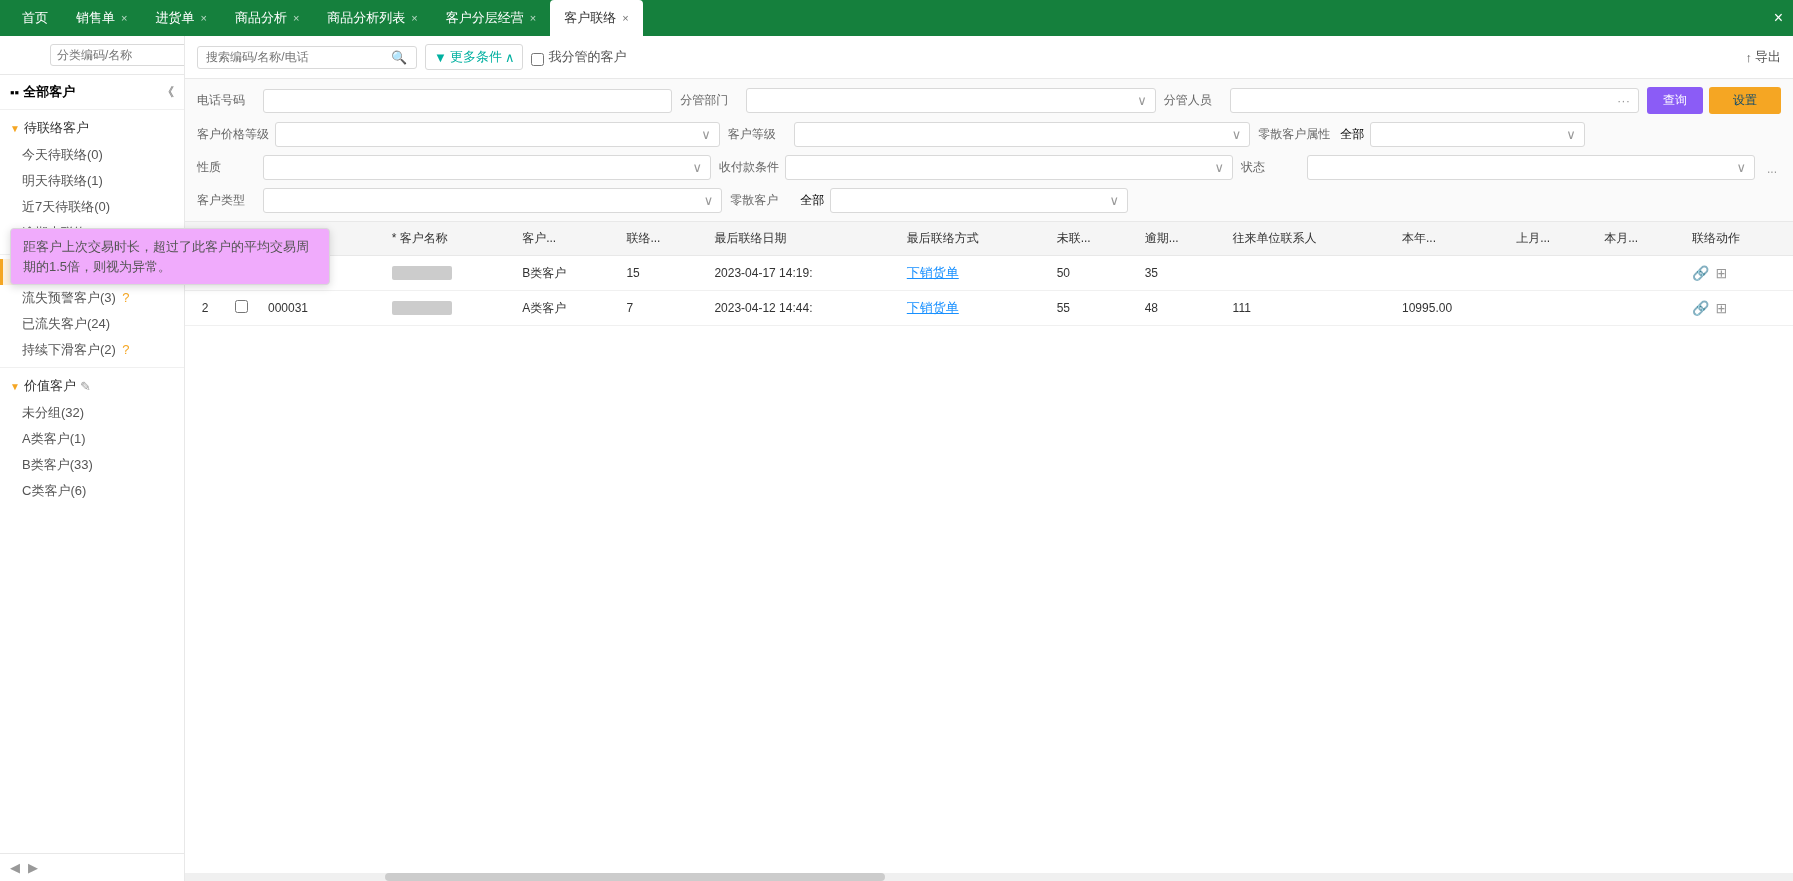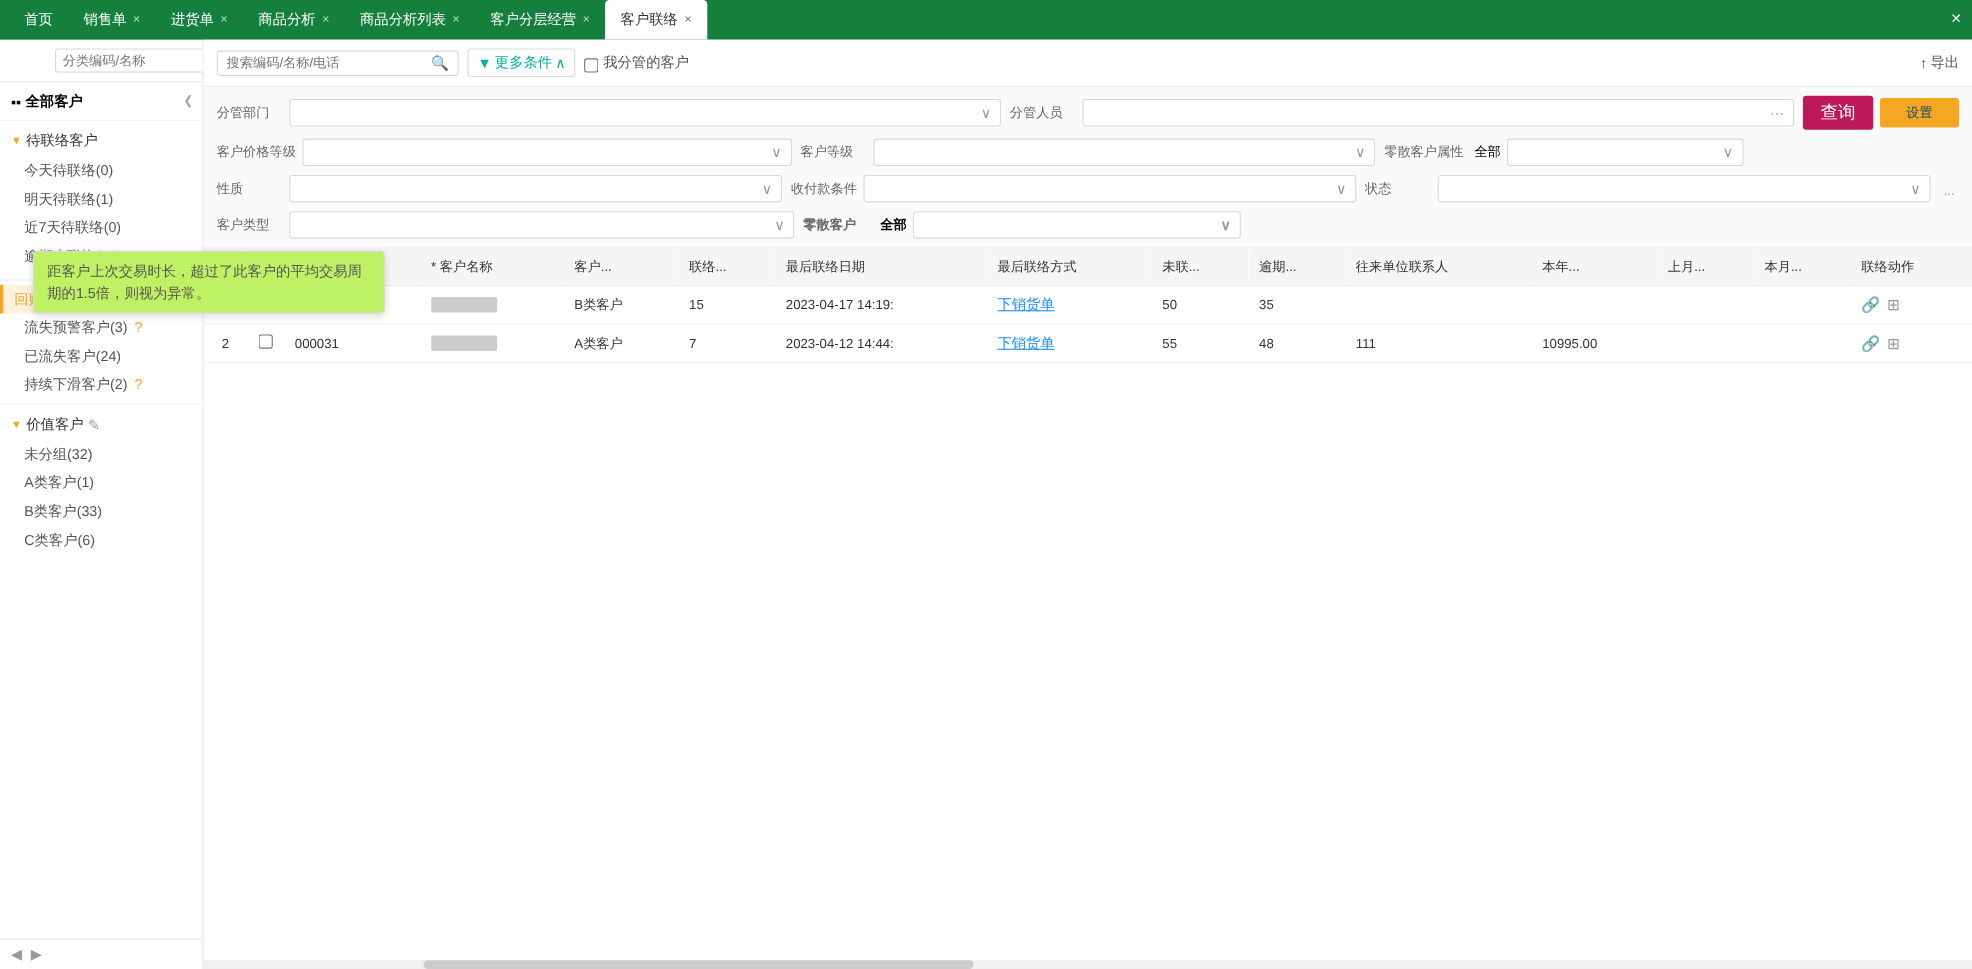--- a/index.html
+++ b/index.html
@@ -67,23 +67,23 @@
       cursor: pointer; white-space: nowrap; overflow: hidden; text-overflow: ellipsis;
     }
     .sidebar-item.active {
       background: #fff3e0; color: #f5a623; border-left: 3px solid #f5a623;
     }
     .sidebar-divider { height: 1px; background: #f0f0f0; margin: 4px 0; }
 
     
     .tooltip-box {
       position: absolute; left: 10px; top: 228px; z-index: 100;
-      background: #bef264; border: 1px solid #d9d9d9; border-radius: 4px;
+      background: #f0abfc; border: 1px solid #d9d9d9; border-radius: 4px;
       padding: 8px 12px; font-size: 12px; color: #555;
-      box-shadow: 0 2px 8px rgba(0,0,0,0.15); max-width: 320px; line-height: 1.5; margin-left: 20px;
+      box-shadow: 0 2px 8px rgba(0,0,0,0.15); max-width: 320px; line-height: 1.5;
     }
 
     
     .content-area {
       flex: 1; display: flex; flex-direction: column; overflow: hidden; position: relative;
     }
 
     
     .filter-bar {
       background: white; border-bottom: 1px solid #e8e8e8;
@@ -125,22 +125,22 @@
       padding: 4px 8px; font-size: 12px; outline: none; background: white;
     }
     .filter-select {
       flex: 1; border: 1px solid #d9d9d9; border-radius: 3px;
       padding: 4px 8px; font-size: 12px; outline: none; background: white;
       display: flex; align-items: center; justify-content: space-between; cursor: pointer;
     }
     .filter-select .arrow-down { color: #999; }
     .filter-btn-group { display: flex; gap: 6px; align-items: center; justify-content: flex-end; min-width: 120px; }
     .btn-query {
-      background: #be185d; color: white; border: none; border-radius: 3px;
-      padding: 5px 16px; font-size: 16px; cursor: pointer;
+      background: #8b5cf6; color: white; border: none; border-radius: 3px;
+      padding: 5px 16px; font-size: 12px; cursor: pointer;
     }
     .btn-settings {
       background: #f5a623; color: #0c4a6e; border: none; border-radius: 3px;
       padding: 5px 24px; font-size: 12px; cursor: pointer;
     }
     .filter-more-btn {
       color: #999; font-size: 12px; cursor: pointer; align-self: flex-end; padding: 4px;
     }
 
     
@@ -336,20 +336,24 @@
       <div class="export-btn" style="margin-left:auto;">
         <span>↑</span>
         <span>导出</span>
       </div>
     </div>
 
     <div class="adv-filter">
 
       <div class="filter-row">
         <div class="filter-cell">
+          <span class="filter-label">电话号码</span>
+          <input class="filter-input" type="text" style="">
+        </div>
+        <div class="filter-cell">
           <span class="filter-label">分管部门</span>
           <div class="filter-select">
             <span></span>
               <span class="arrow-down">∨</span>
           </div>
         </div>
         <div class="filter-cell">
           <span class="filter-label">分管人员</span>
           <div class="filter-select">
             <span></span>
@@ -413,21 +417,21 @@
       </div>
 
       <div class="filter-row">
         <div class="filter-cell">
           <span class="filter-label">客户类型</span>
           <div class="filter-select">
             <span></span>
               <span class="arrow-down">∨</span>
           </div>
         </div>
-        <div class="filter-cell" style="flex:2;font-weight:bold;">
+        <div class="filter-cell" style="flex:2;">
           <span class="filter-label">零散客户</span>
           <span style="font-size:12px; margin-left:4px;">全部</span>
           <div class="filter-select" style="flex:0.3; min-width:50px;">
             <span></span>
               <span class="arrow-down">∨</span>
           </div>
         </div>
       </div>
     </div>
 

